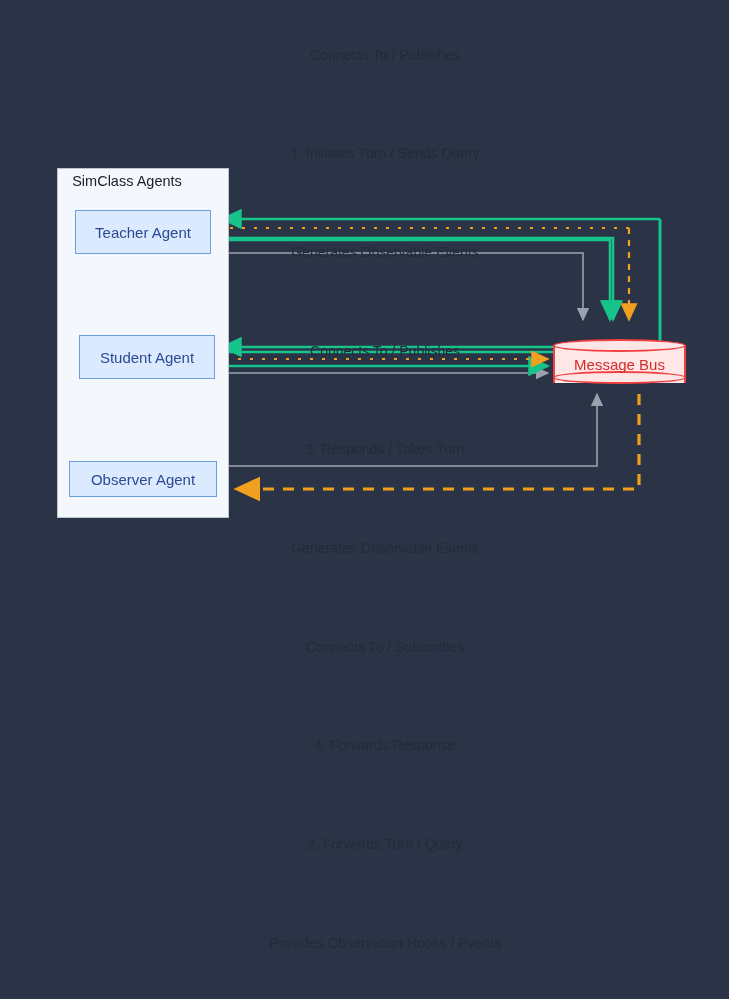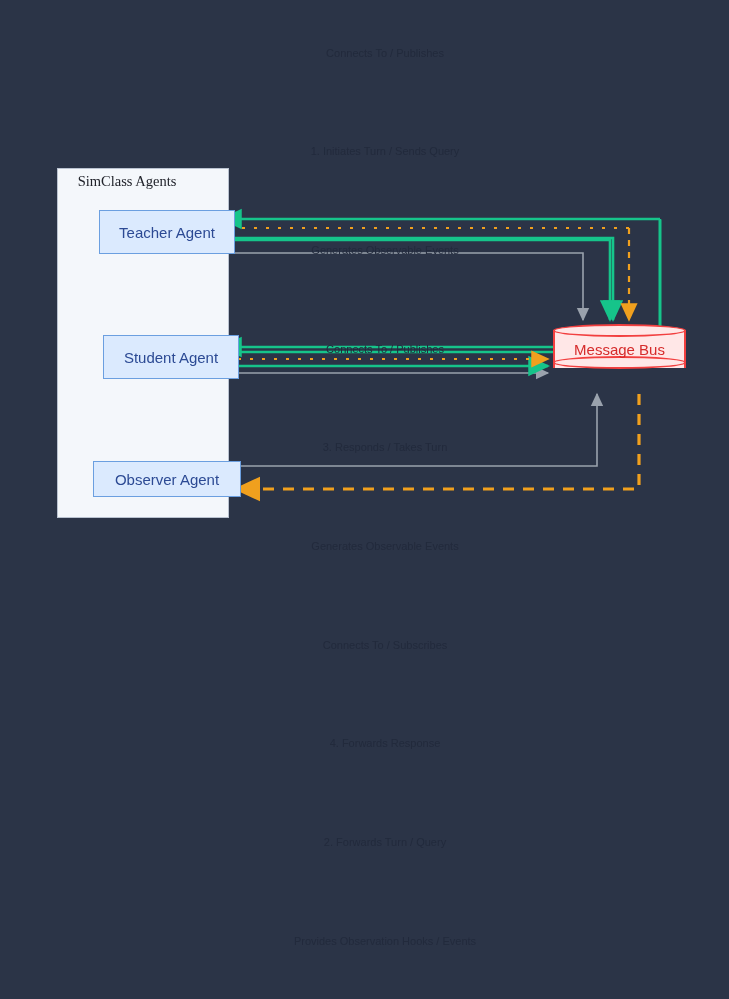--- a/index.html
+++ b/index.html
@@ -31,43 +31,41 @@
     z-index: 2;
   }
   .subgraph-title {
     position: absolute;
     left: 57px; top: 173px;
     width: 140px;
     text-align: center;
     font-size: 14.5px;
     color: #20222a;
     z-index: 5;
-    font-family: Liberation Serif, serif;
   }
   
   .node {
     position: absolute;
     background: #dbeafe;
     border: 1px solid #6b9fe0;
     display: flex;
     align-items: center;
     justify-content: center;
     font-size: 15px;
     color: #2c4a94;
     z-index: 6;
-    margin-left: 24px;
   }
   #node-teacher  { left: 75px;  top: 210px; width: 136px; height: 44px; }
   #node-student  { left: 79px;  top: 335px; width: 136px; height: 44px; }
   #node-observer { left: 69px;  top: 461px; width: 148px; height: 36px; }
 
   
   #node-bus {
     position: absolute;
-    left: 553px; top: 324px;
+    left: 553px; top: 339px;
     width: 115px; height: 50px;
     z-index: 6;
     padding-left: 8px;
   }
   #node-bus .cyl-body {
     position: absolute;
     left: 0; top: 6px;
     width: 133px; height: 38px;
     background: #ffe7e7;
     border-left: 2px solid #f23f3f;
@@ -95,21 +93,21 @@
     width: 133px; height: 38px;
     display: flex; align-items: center; justify-content: center;
     font-size: 15px;
     color: #d62b2b;
     z-index: 3;
   }
   
   .edge-label {
     position: absolute;
     text-align: center;
-    font-size: 11px;
+    font-size: 14px;
     color: #222a3c;
     white-space: nowrap;
     transform: translateX(-50%);
     z-index: 8;
   }
 </style>
 </head>
 <body>
 
 <div id="stage">

